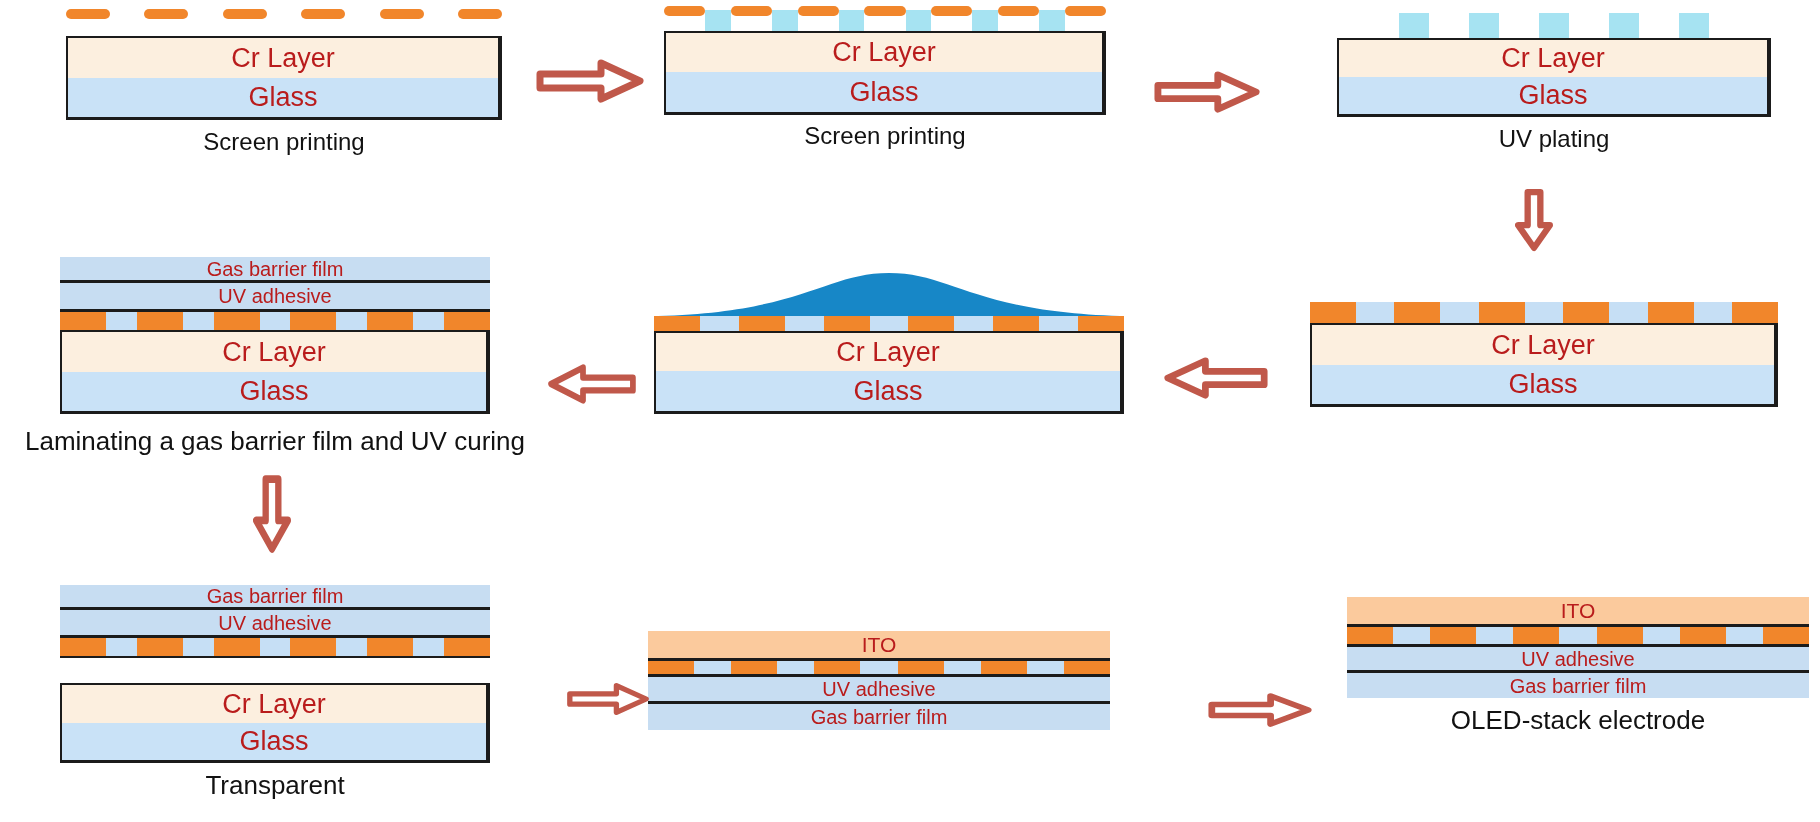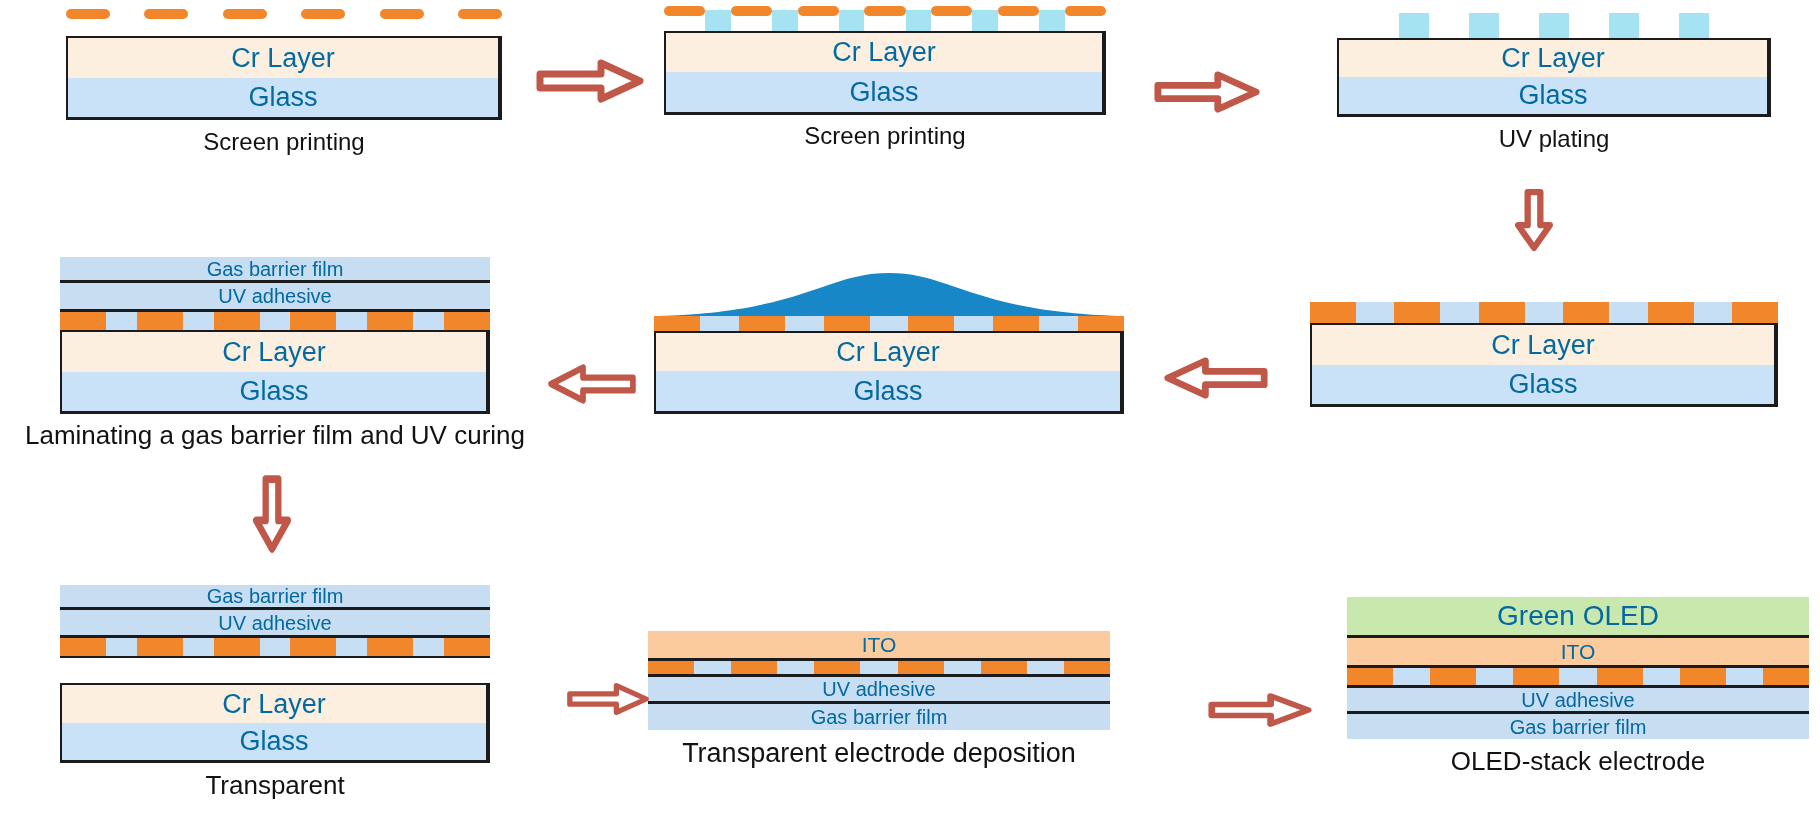--- a/index.html
+++ b/index.html
@@ -1,21 +1,21 @@
 <!DOCTYPE html>
 <html><head>
 <meta charset="utf-8">
 <style>
   html,body{margin:0;padding:0;background:#fff;}
   .canvas{position:relative;width:1820px;height:822px;background:#fff;
           font-family:"Liberation Sans",sans-serif;overflow:hidden;}
   .panel{position:absolute;}
   .row{position:relative;width:100%;box-sizing:border-box;}
   .layer{display:flex;align-items:center;justify-content:center;}
-  .layer-text{color:#0369a1;line-height:1;white-space:nowrap;}
+  .layer-text{color:#b91c1c;line-height:1;white-space:nowrap;}
   .boxed{border-left:2.5px solid #1b1b1b;border-right:4px solid #1b1b1b;}
   .box-top{border-top:2.5px solid #1b1b1b;}
   .box-bottom{border-bottom:3.5px solid #1b1b1b;}
   .bb2{border-bottom:2.5px solid #1b1b1b;}
   .bb3{border-bottom:3px solid #1b1b1b;}
   .strip{display:flex;justify-content:space-between;align-items:stretch;background:#c6dff5;}
   .block{height:100%;width:46px;}
   .dash-row{display:flex;justify-content:space-between;align-items:center;}
   .dash{width:44px;height:10px;border-radius:5px;}
   .square-row{display:flex;justify-content:space-evenly;align-items:flex-end;padding:0 22px;}
@@ -140,21 +140,21 @@
         <div class="block" style="background: rgb(241, 134, 43);"></div>
         <div class="block" style="background: rgb(241, 134, 43);"></div>
         <div class="block" style="background: rgb(241, 134, 43);"></div>
       </div>
       <div class="row layer boxed" style="background: rgb(252, 239, 223); height: 40px;">
         <span class="layer-text" style="font-size: 27px;">Cr Layer</span>
       </div>
       <div class="row layer boxed box-bottom" style="background: rgb(201, 226, 247); height: 42px;">
         <span class="layer-text" style="font-size: 27px;">Glass</span>
       </div>
-      <div class="panel-label" style="margin-top: 7px; font-size: 26px; text-align: right;">Laminating a gas barrier film and UV curing</div>
+      <div class="panel-label" style="margin-top: 13px; font-size: 26px; text-align: right;">Laminating a gas barrier film and UV curing</div>
     </div>
     <div class="panel" style="left: 60px; top: 585px; width: 430px;">
       <div class="row layer bb3" style="background: rgb(199, 221, 242); height: 25px;">
         <span class="layer-text" style="font-size: 20px;">Gas barrier film</span>
       </div>
       <div class="row layer bb3" style="background: rgb(199, 221, 242); height: 28px;">
         <span class="layer-text" style="font-size: 20px;">UV adhesive</span>
       </div>
       <div class="row strip bb2" style="height: 20px;">
         <div class="block" style="background: rgb(241, 134, 43);"></div>
@@ -184,26 +184,22 @@
         <div class="block" style="background: rgb(241, 134, 43);"></div>
         <div class="block" style="background: rgb(241, 134, 43);"></div>
         <div class="block" style="background: rgb(241, 134, 43);"></div>
       </div>
       <div class="row layer bb3" style="background: rgb(199, 221, 242); height: 27px;">
         <span class="layer-text" style="font-size: 20px;">UV adhesive</span>
       </div>
       <div class="row layer " style="background: rgb(199, 221, 242); height: 26px;">
         <span class="layer-text" style="font-size: 20px;">Gas barrier film</span>
       </div>
-      <div class="panel-label" style="margin-top: 8px; font-size: 27px;">Transparent electrode deposition</div>
     </div>
     <div class="panel" style="left: 1347px; top: 597px; width: 462px;">
-      <div class="row layer bb3" style="background: rgb(201, 232, 173); height: 41px;">
-        <span class="layer-text" style="font-size: 28px;">Green OLED</span>
-      </div>
       <div class="row layer bb3" style="background: rgb(251, 202, 157); height: 30px;">
         <span class="layer-text" style="font-size: 21px;">ITO</span>
       </div>
       <div class="row strip bb3" style="height: 20px;">
         <div class="block" style="background: rgb(241, 134, 43);"></div>
         <div class="block" style="background: rgb(241, 134, 43);"></div>
         <div class="block" style="background: rgb(241, 134, 43);"></div>
         <div class="block" style="background: rgb(241, 134, 43);"></div>
         <div class="block" style="background: rgb(241, 134, 43);"></div>
         <div class="block" style="background: rgb(241, 134, 43);"></div>

